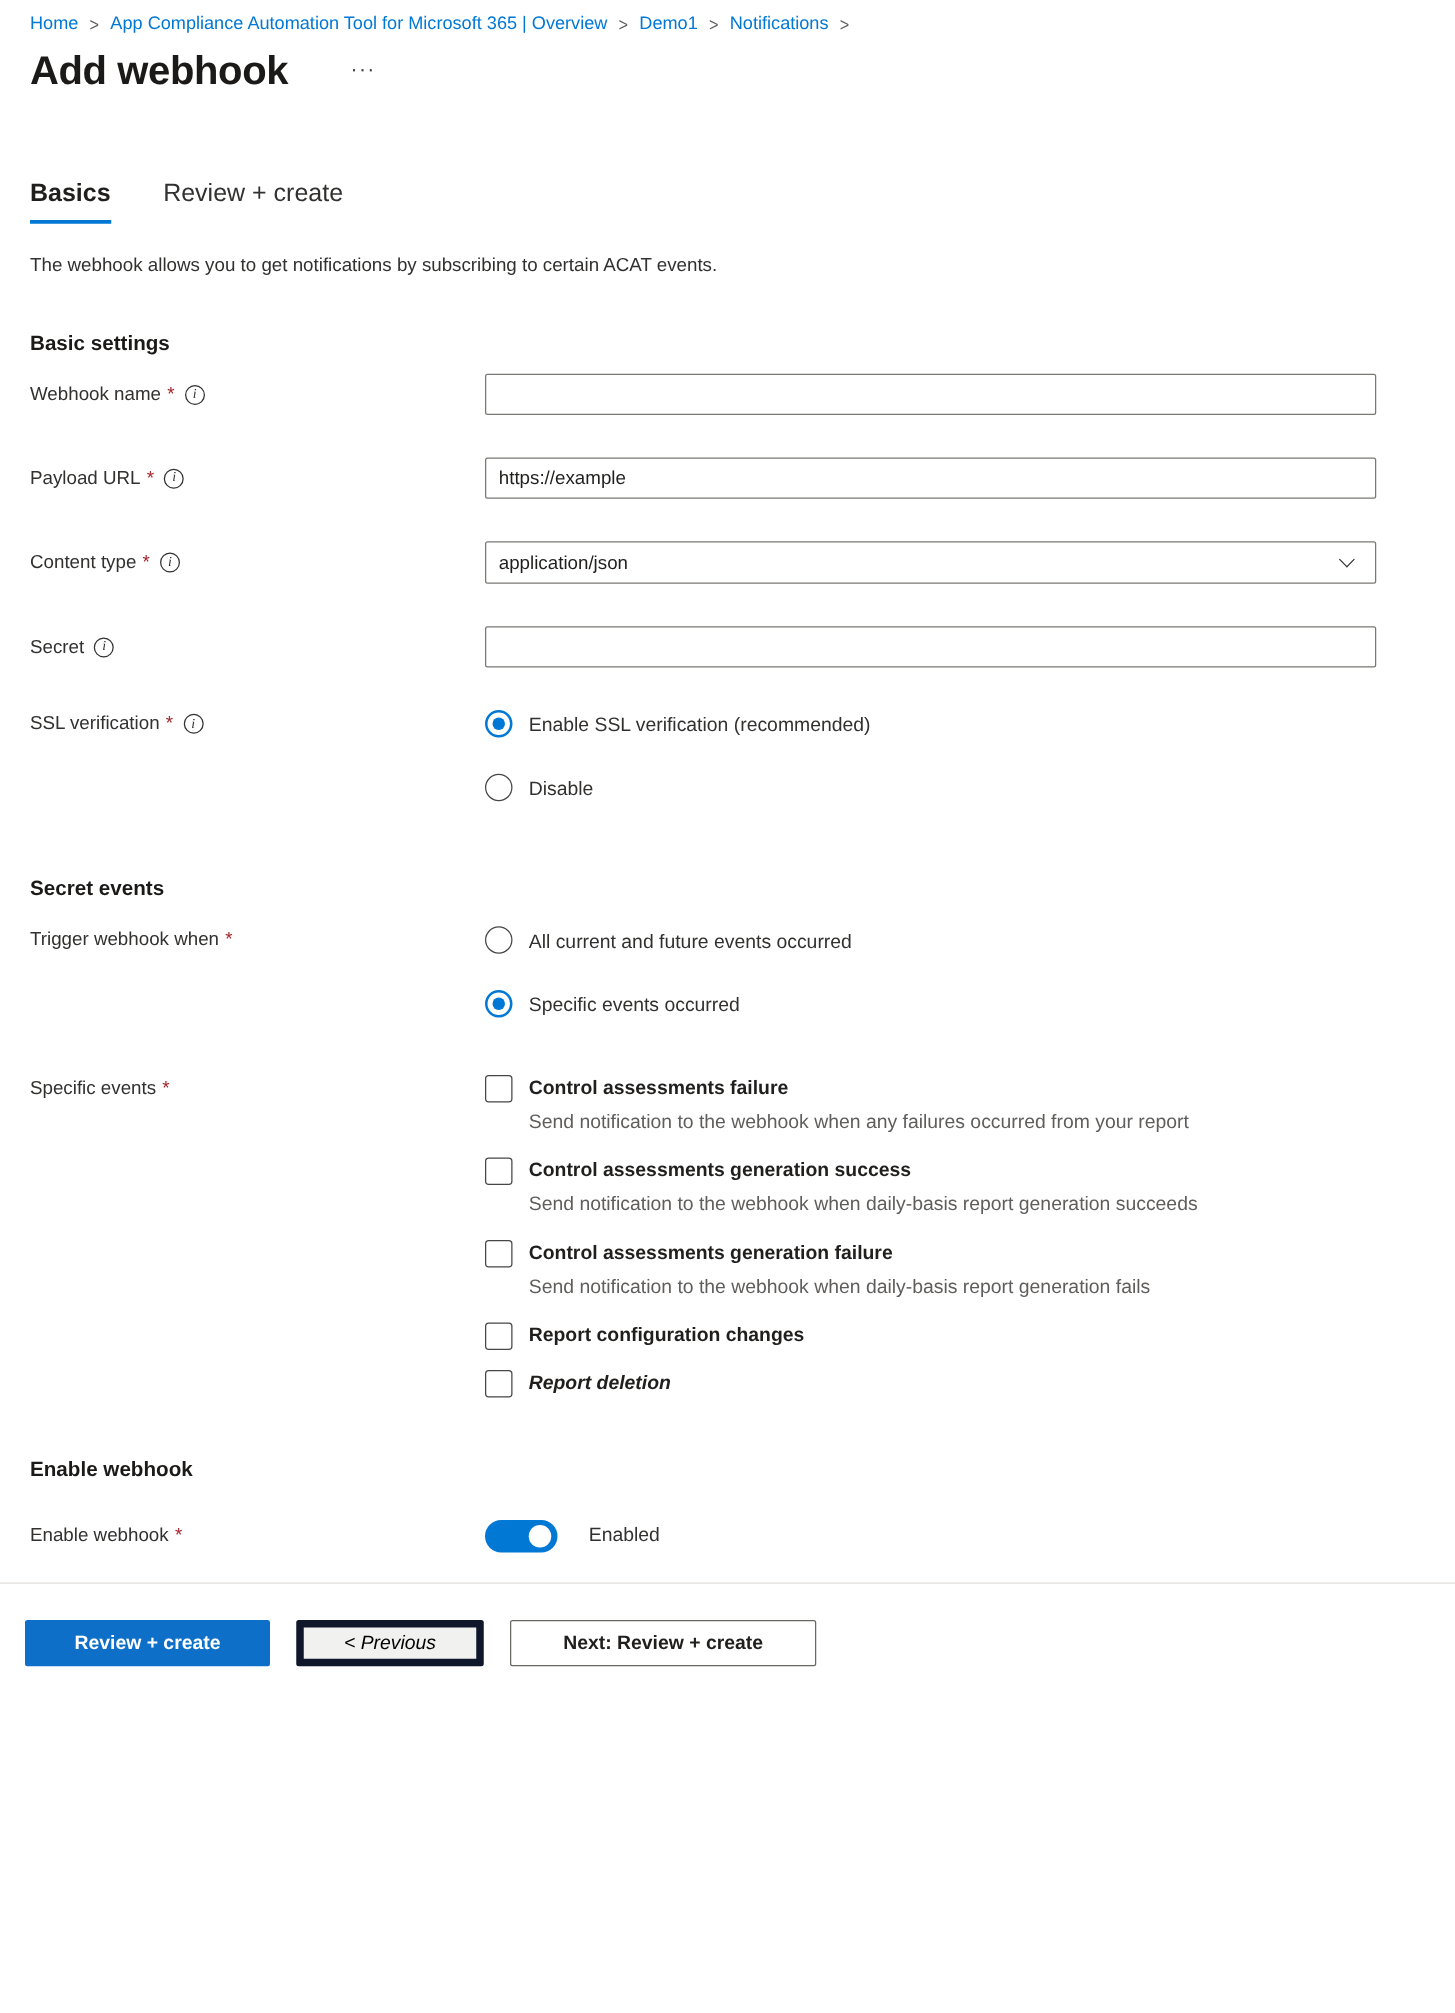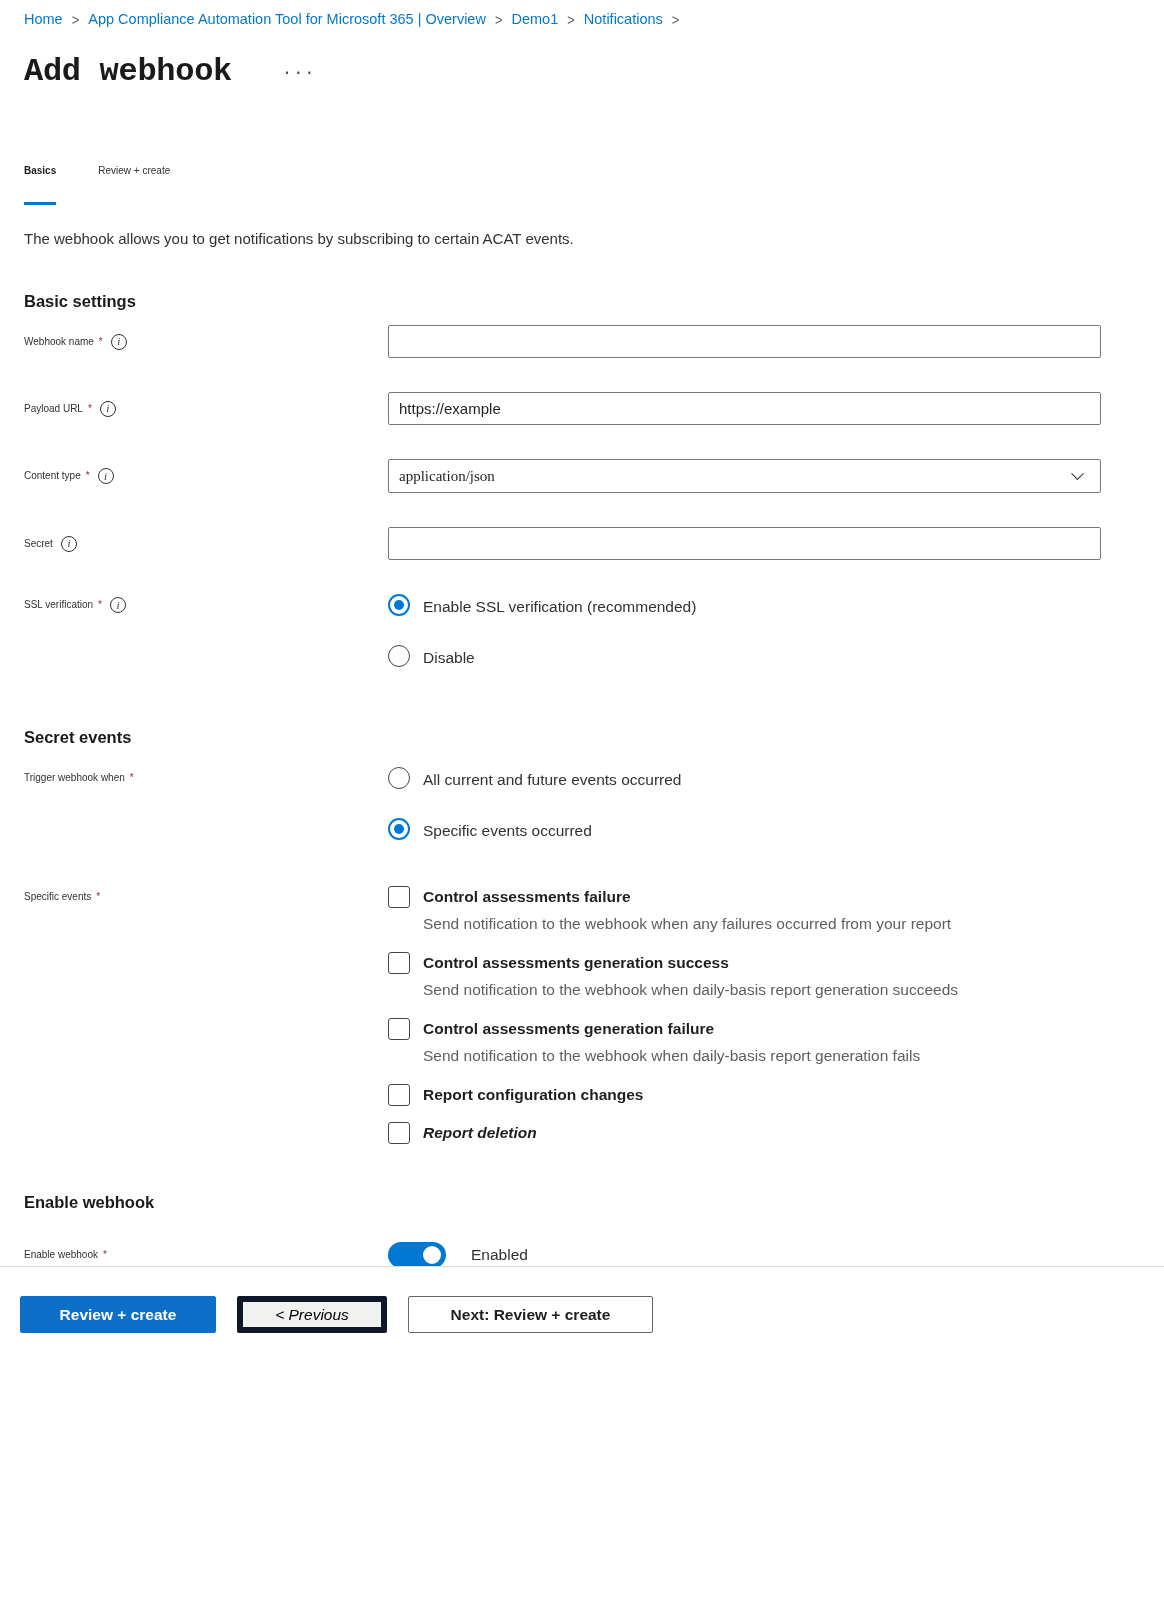--- a/index.html
+++ b/index.html
@@ -7,50 +7,50 @@
   body { font-family: "Liberation Sans", sans-serif; color: #323130; }
   .page { position: relative; width: 1164px; height: 1343px; overflow: hidden; background: #fff; }
   .content { padding: 10px 0 0 24px; }
 
   
   .breadcrumb { display: flex; align-items: center; gap: 9px; font-size: 14.5px; line-height: 19px; }
   .breadcrumb a { color: #0078d4; text-decoration: none; cursor: pointer; }
   .crumb-sep { color: #605e5c; font-size: 13px; transform: scaleY(1.15); }
 
   
-  .title-row { display: flex; align-items: center; margin-top: 24px; font-family: Liberation Mono, monospace; }
+  .title-row { display: flex; align-items: center; margin-top: 8px; }
   .page-title { font-size: 32px; font-weight: 700; color: #1b1a19; line-height: 38px; letter-spacing: -0.3px; }
   .more-btn { margin-left: 46px; color: #484644; font-size: 17px; letter-spacing: 1px; cursor: pointer; padding: 2px 4px; }
 
   
   .tabs { display: flex; gap: 42px; margin-top: 70px; }
-  .tab { font-size: 10px; line-height: 20px; color: #323130; padding-bottom: 21px; border-bottom: 3px solid transparent; cursor: pointer; }
+  .tab { font-size: 20px; line-height: 20px; color: #323130; padding-bottom: 11px; border-bottom: 3px solid transparent; cursor: pointer; }
   .tab.active { font-weight: 700; color: #201f1e; border-bottom-color: #0078d4; }
 
   .intro { margin-top: 24px; font-size: 15px; line-height: 20px; color: #323130; }
 
   .section-heading { font-size: 16.5px; font-weight: 700; color: #1b1a19; line-height: 20px; }
   .sh-basic  { margin-top: 42px; }
   .sh-trigger { margin-top: 60px; }
   .sh-enable { margin-top: 48px; }
 
   
   .form-row { display: flex; align-items: center; }
   .form-row.top { align-items: flex-start; }
   .r-input { margin-top: 0; margin-bottom: 34px; }
   .first-row { margin-top: 14px; }
-  .label-col { width: 364px; flex: none; font-size: 10px; color: #323130; display: flex; align-items: center; line-height: 20px; }
+  .label-col { width: 364px; flex: none; font-size: 15px; color: #323130; display: flex; align-items: center; line-height: 20px; }
   .form-row.top .label-col { padding-top: 1px; }
   .req { color: #a4262c; margin-left: 5px; }
   .info-icon { width: 16px; height: 16px; border: 1px solid #323130; border-radius: 50%; display: inline-flex; align-items: center; justify-content: center; margin-left: 8px; cursor: default; flex: none; }
   .info-icon::after { content: "i"; font-family: "Liberation Serif", serif; font-size: 11px; font-style: italic; color: #323130; line-height: 1; }
   .control-col { width: 713px; flex: none; }
 
   .text-input { width: 100%; height: 33px; border: 1px solid #7a7874; border-radius: 2px; font-family: inherit; font-size: 15px; color: #201f1e; padding: 0 10px; outline: none; background: #fff; }
-  .select { width: 100%; height: 34px; border: 1px solid #7a7874; border-radius: 2px; display: flex; align-items: center; justify-content: space-between; padding: 0 18px 0 10px; font-size: 15px; color: #201f1e; cursor: pointer; background: #fff; font-family: Liberation Serif, serif; }
+  .select { width: 100%; height: 34px; border: 1px solid #7a7874; border-radius: 2px; display: flex; align-items: center; justify-content: space-between; padding: 0 18px 0 10px; font-size: 15px; color: #201f1e; cursor: pointer; background: #fff; }
   .chevron-down-icon { width: 9px; height: 9px; border-right: 1.5px solid #323130; border-bottom: 1.5px solid #323130; transform: rotate(45deg) translate(-2px,-2px); }
 
   
   .radio-group .radio-option { display: flex; align-items: flex-end; margin-bottom: 29px; cursor: pointer; }
   .radio-group .radio-option:last-child { margin-bottom: 0; }
   .radio { width: 22px; height: 22px; border-radius: 50%; border: 1px solid #484644; background: #fff; flex: none; position: relative; }
   .radio.selected { border: 2px solid #0078d4; }
   .radio.selected::after { content: ""; position: absolute; top: 4px; left: 4px; width: 10px; height: 10px; border-radius: 50%; background: #0078d4; }
   .radio-label { margin-left: 13px; font-size: 15.5px; color: #323130; }
 

